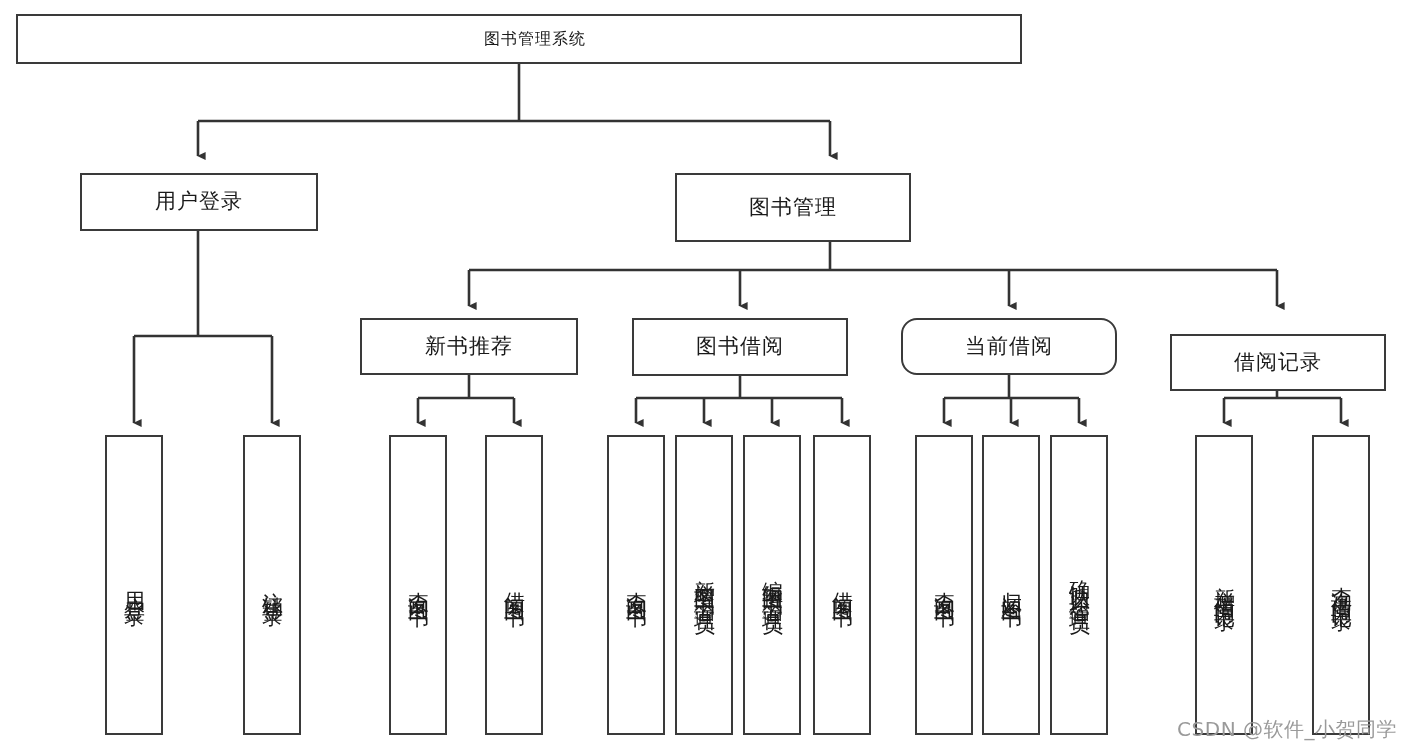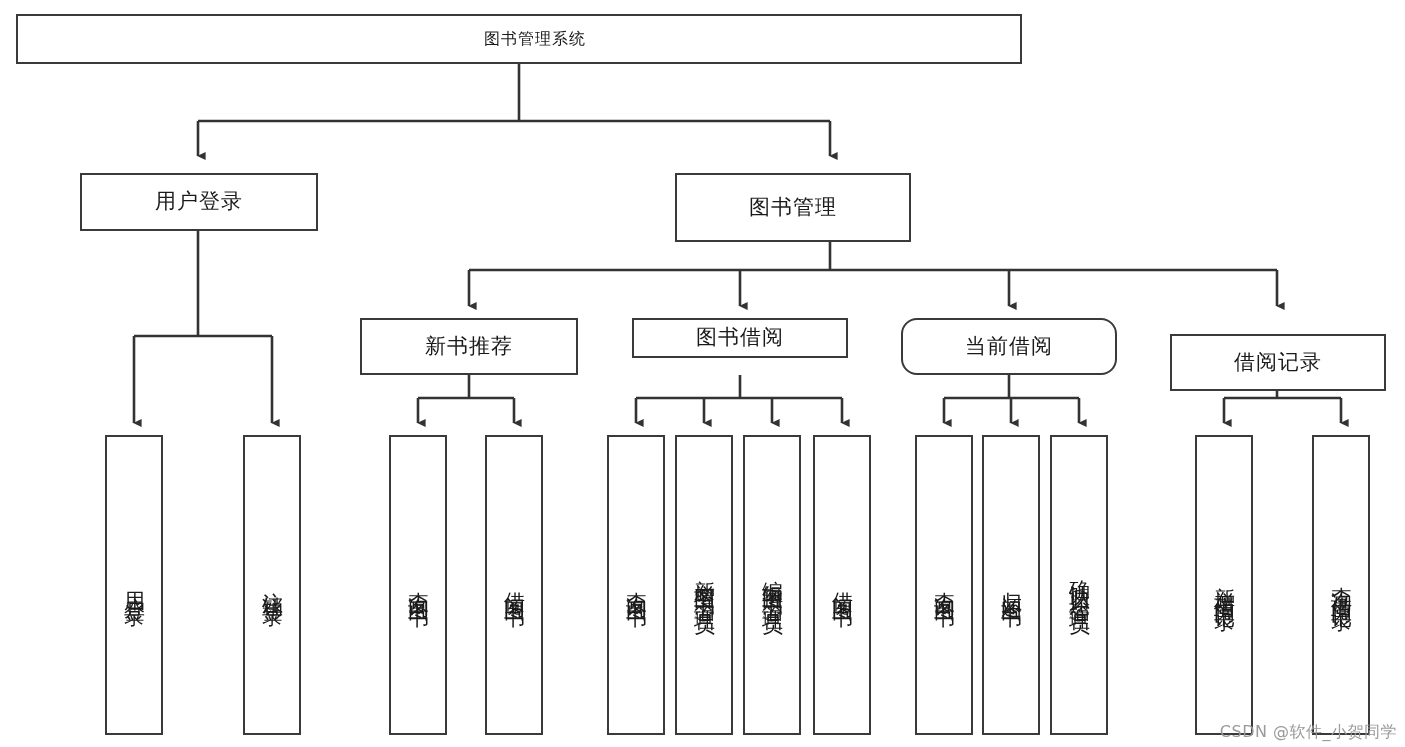--- a/index.html
+++ b/index.html
@@ -54,21 +54,21 @@
     letter-spacing: 5px;
     line-height: 1.0;
     padding-top: 4px;
     padding-bottom: 4px;
     white-space: nowrap;
   }
   .watermark {
     position: absolute;
     right: 8px;
     bottom: 4px;
-    font-size: 16px;
+    font-size: 20px;
     color: #9a9a9a;
     letter-spacing: 0.5px;
     user-select: none;
   }
 </style>
 </head>
 <body>
 
 <div id="diagram-root">
 
@@ -121,21 +121,21 @@
       <path d="M 1341 398 L 1341 423" marker-end="url(#arrowhead)"></path>
     </g>
   </svg>
 
   <div class="node horizontal root" style="left:16px; top:14px; width:1006px; height:50px;">图书管理系统</div>
 
   <div class="node horizontal" style="left:80px; top:173px; width:238px; height:58px;">用户登录</div>
   <div class="node horizontal" style="left:675px; top:173px; width:236px; height:69px;">图书管理</div>
 
   <div class="node horizontal" style="left:360px; top:318px; width:218px; height:57px;">新书推荐</div>
-  <div class="node horizontal" style="left:632px; top:318px; width:216px; height:40px;">图书借阅</div>
+  <div class="node horizontal" style="left:632px; top:318px; width:216px; height:58px;">图书借阅</div>
   <div class="node horizontal" style="left:901px; top:318px; width:216px; height:57px;border-radius:16px;">当前借阅</div>
   <div class="node horizontal" style="left:1170px; top:318px; width:216px; height:57px;margin-top:16px;">借阅记录</div>
 
   <div class="node vertical" style="left:105px; top:435px; width:58px; height:300px;">用户登录</div>
   <div class="node vertical" style="left:243px; top:435px; width:58px; height:300px;">注销登录</div>
 
   <div class="node vertical" style="left:389px; top:435px; width:58px; height:300px;">查询图书</div>
   <div class="node vertical" style="left:485px; top:435px; width:58px; height:300px;">借阅图书</div>
 
   <div class="node vertical" style="left:607px; top:435px; width:58px; height:300px;">查询图书</div>

